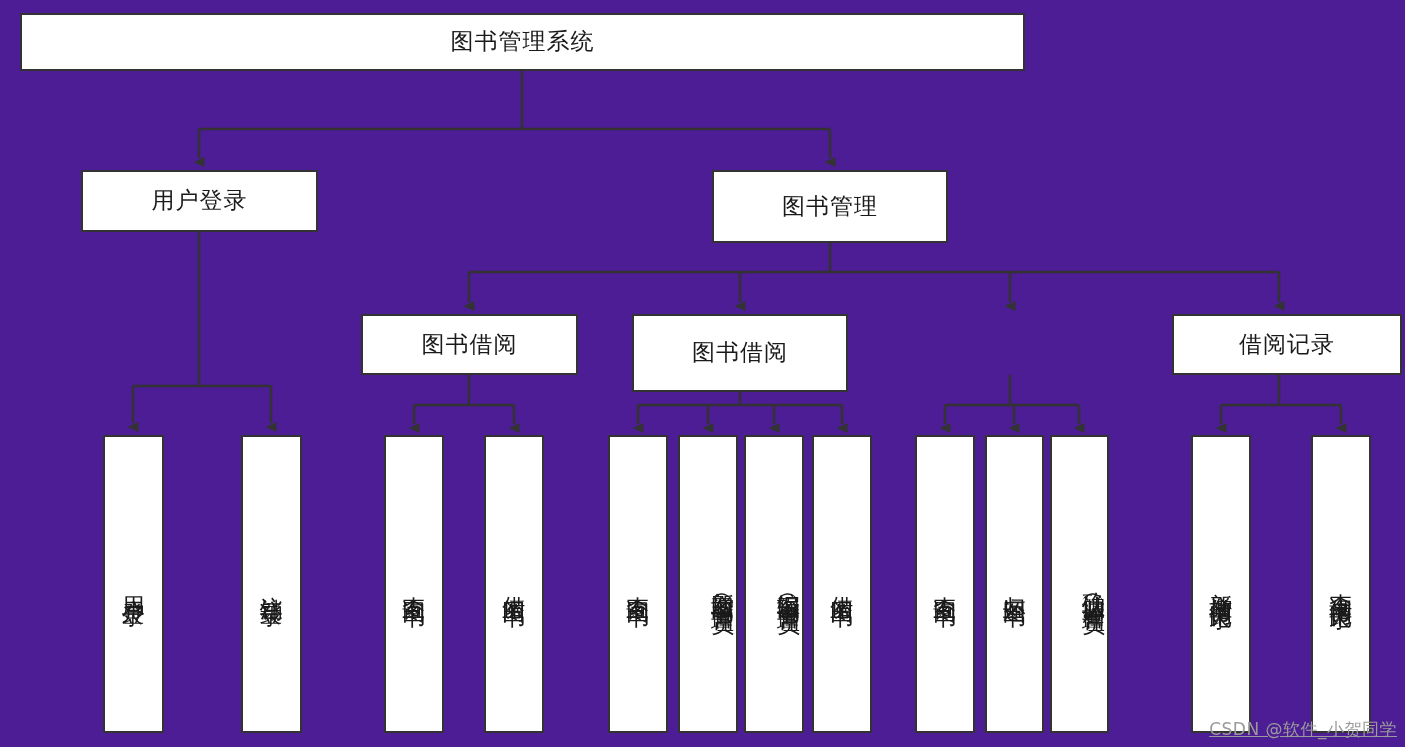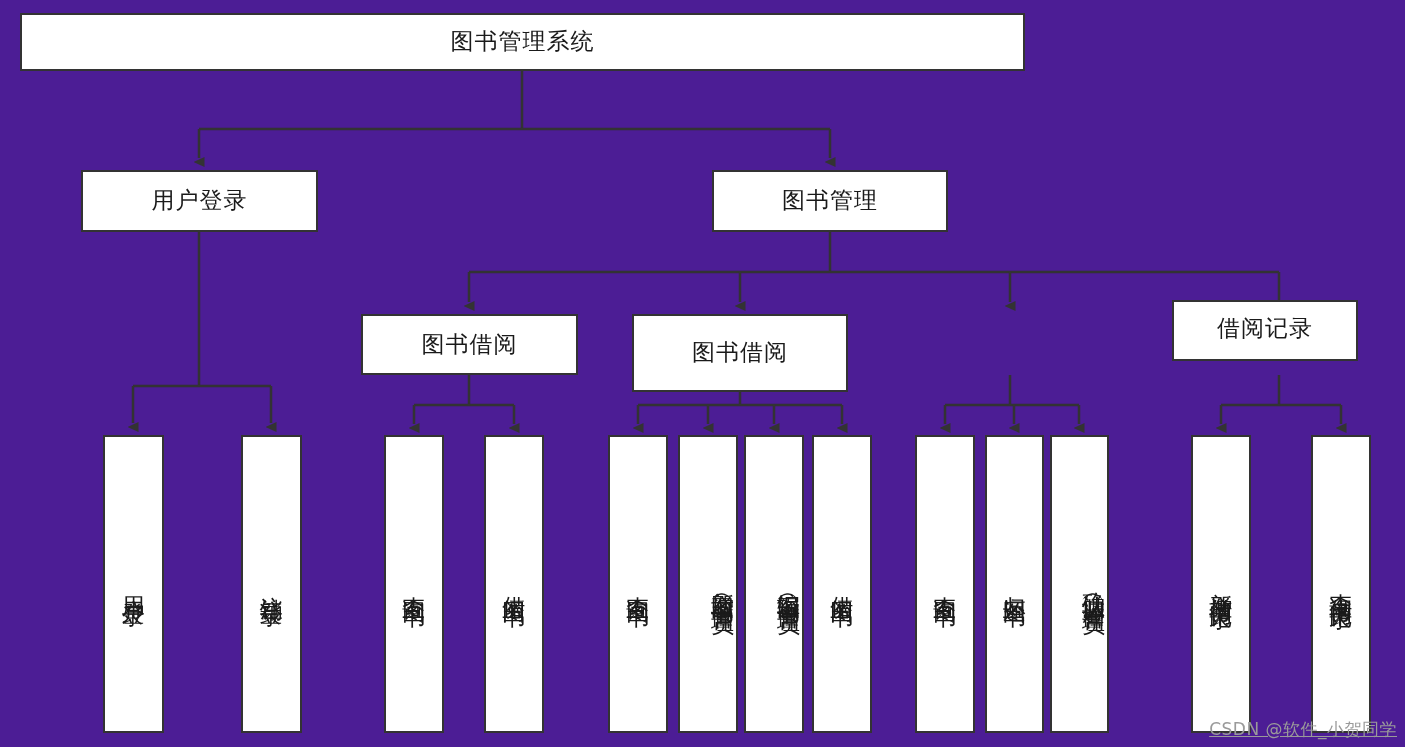--- a/index.html
+++ b/index.html
@@ -119,25 +119,25 @@
       <path d="M1279,375 L1279,405"></path>
       <path d="M1221,405 L1341,405"></path>
       <path d="M1221,405 L1221,424" marker-end="url(#arw)"></path>
       <path d="M1341,405 L1341,424" marker-end="url(#arw)"></path>
     </g>
   </svg>
 
   <div class="node horiz" style="left: 20px; top: 13px; width: 1005px; height: 58px;">图书管理系统</div>
 
   <div class="node horiz" style="left: 81px; top: 170px; width: 237px; height: 62px;">用户登录</div>
-  <div class="node horiz" style="left: 712px; top: 170px; width: 236px; height: 62px;">图书管理</div>
+  <div class="node horiz" style="left: 712px; top: 170px; width: 236px; height: 73px;">图书管理</div>
 
   <div class="node horiz" style="left: 361px; top: 314px; width: 217px; height: 61px;">图书借阅</div>
   <div class="node horiz" style="left: 632px; top: 314px; width: 216px; height: 78px;">图书借阅</div>
-  <div class="node horiz" style="left: 1172px; top: 300px; width: 186px; height: 61px; font-family: Liberation Mono, monospace;">借阅记录</div>
+  <div class="node horiz" style="left: 1172px; top: 314px; width: 230px; height: 61px;">借阅记录</div>
 
   <div class="node vert mid" style="left: 103px; top: 435px; width: 61px; height: 298px;">用户登录</div>
   <div class="node vert mid" style="left: 241px; top: 435px; width: 61px; height: 298px;">注销登录</div>
   <div class="node vert mid" style="left: 384px; top: 435px; width: 60px; height: 298px;">查询图书</div>
   <div class="node vert mid" style="left: 484px; top: 435px; width: 60px; height: 298px;">借阅图书</div>
   <div class="node vert mid" style="left: 608px; top: 435px; width: 60px; height: 298px;">查询图书</div>
   <div class="node vert" style="left: 678px; top: 435px; width: 60px; height: 298px;">新增图书（管理员）</div>
   <div class="node vert" style="left: 744px; top: 435px; width: 60px; height: 298px;">编辑图书（管理员）</div>
   <div class="node vert mid" style="left: 812px; top: 435px; width: 60px; height: 298px;">借阅图书</div>
   <div class="node vert mid" style="left: 915px; top: 435px; width: 60px; height: 298px;">查询图书</div>

